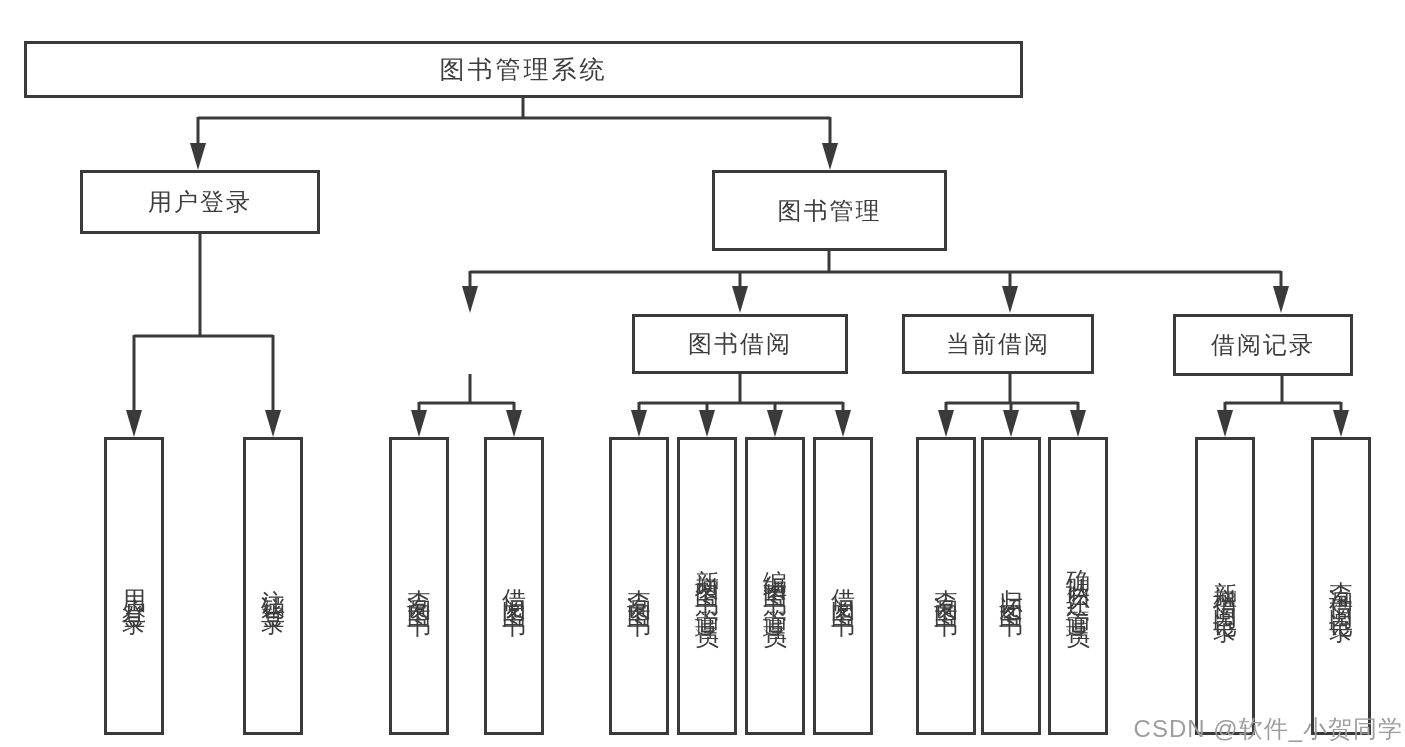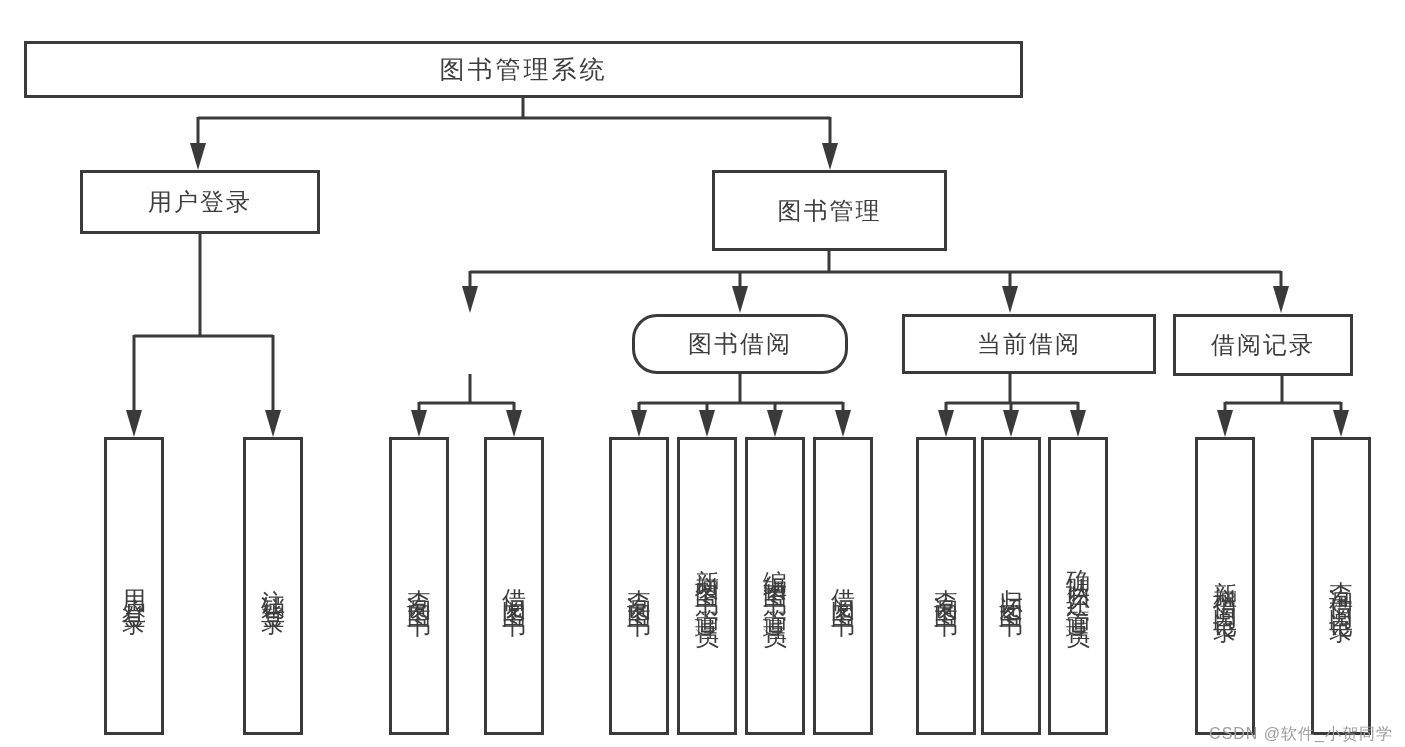--- a/index.html
+++ b/index.html
@@ -45,34 +45,34 @@
   .vbox span {
     display: block;
     writing-mode: vertical-rl;
     text-orientation: mixed;
     line-height: 1;
     font-size: 24px;
     letter-spacing: 8px;
   }
   .watermark {
     position: absolute;
-    right: 12px;
+    right: 2px;
     bottom: 2px;
-    font-size: 16px;
+    font-size: 24px;
     color: #9d9d9d;
     letter-spacing: 1px;
     white-space: nowrap;
   }
   
   #n-root  { left: 24px;   top: 13px;  width: 999px; height: 57px; margin-top: 28px; }
   #n-login { left: 80px;   top: 170px; width: 240px; height: 64px; }
   #n-mgmt  { left: 712px;  top: 170px; width: 235px; height: 81px; }
   #n-new   { left: 362px;  top: 314px; width: 216px; height: 60px; }
-  #n-borrow{ left: 632px;  top: 314px; width: 216px; height: 60px; border-radius: 25px; }
-  #n-cur   { left: 902px;  top: 314px; width: 254px; height: 60px; }
+  #n-borrow{ left: 632px;  top: 314px; width: 216px; height: 60px; }
+  #n-cur   { left: 902px;  top: 314px; width: 192px; height: 60px; }
   #n-rec   { left: 1173px; top: 314px; width: 180px; height: 62px; }
   .leaf { top: 437px; width: 60px; height: 298px; }
   #l-1  { left: 104px; }
   #l-2  { left: 243px; }
   #l-3  { left: 389px; }
   #l-4  { left: 484px; }
   #l-5  { left: 609px; }
   #l-6  { left: 677px; }
   #l-7  { left: 745px; }
   #l-8  { left: 813px; }

